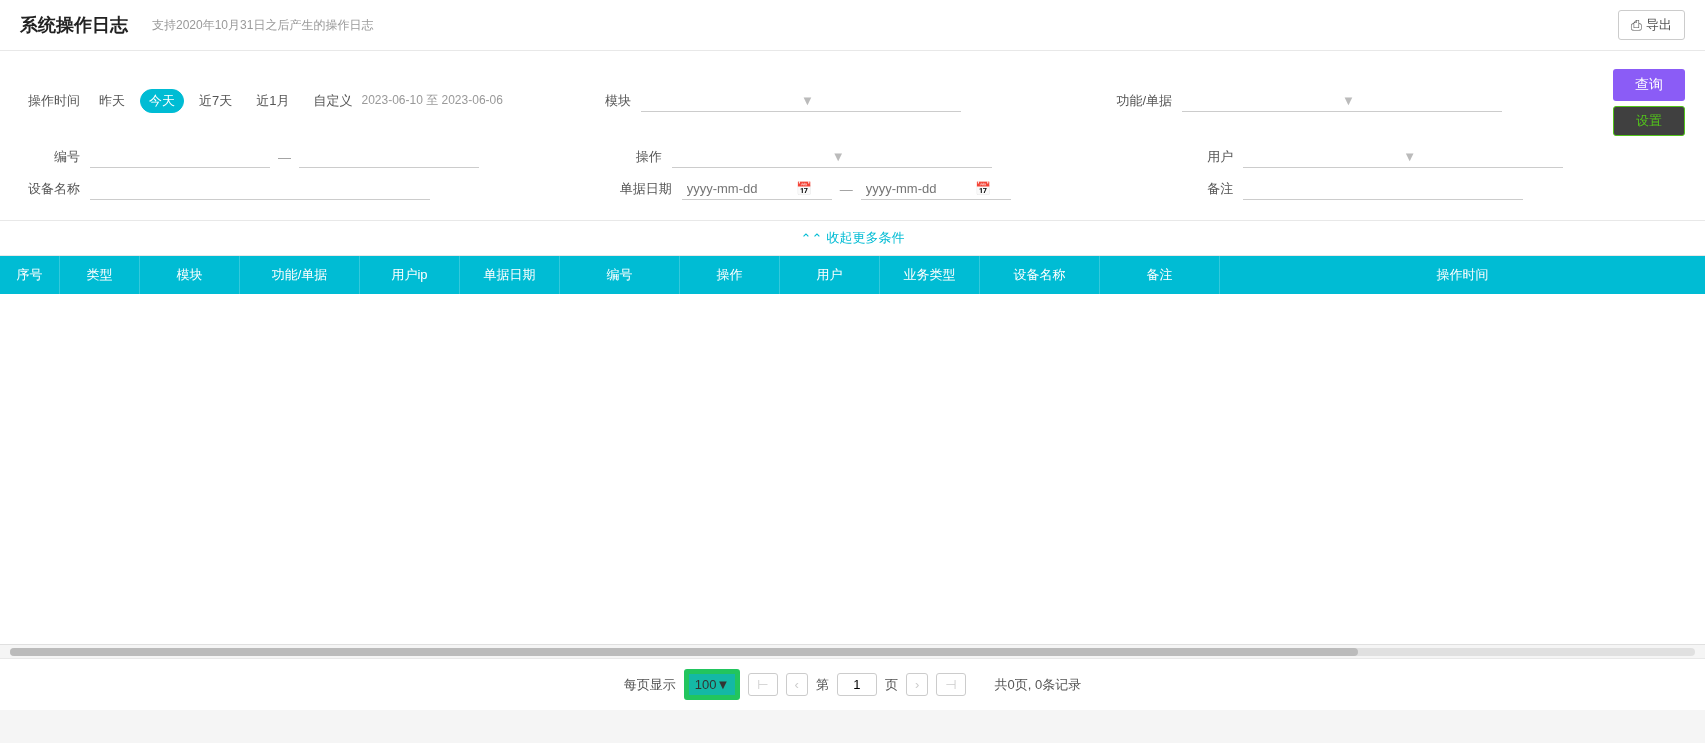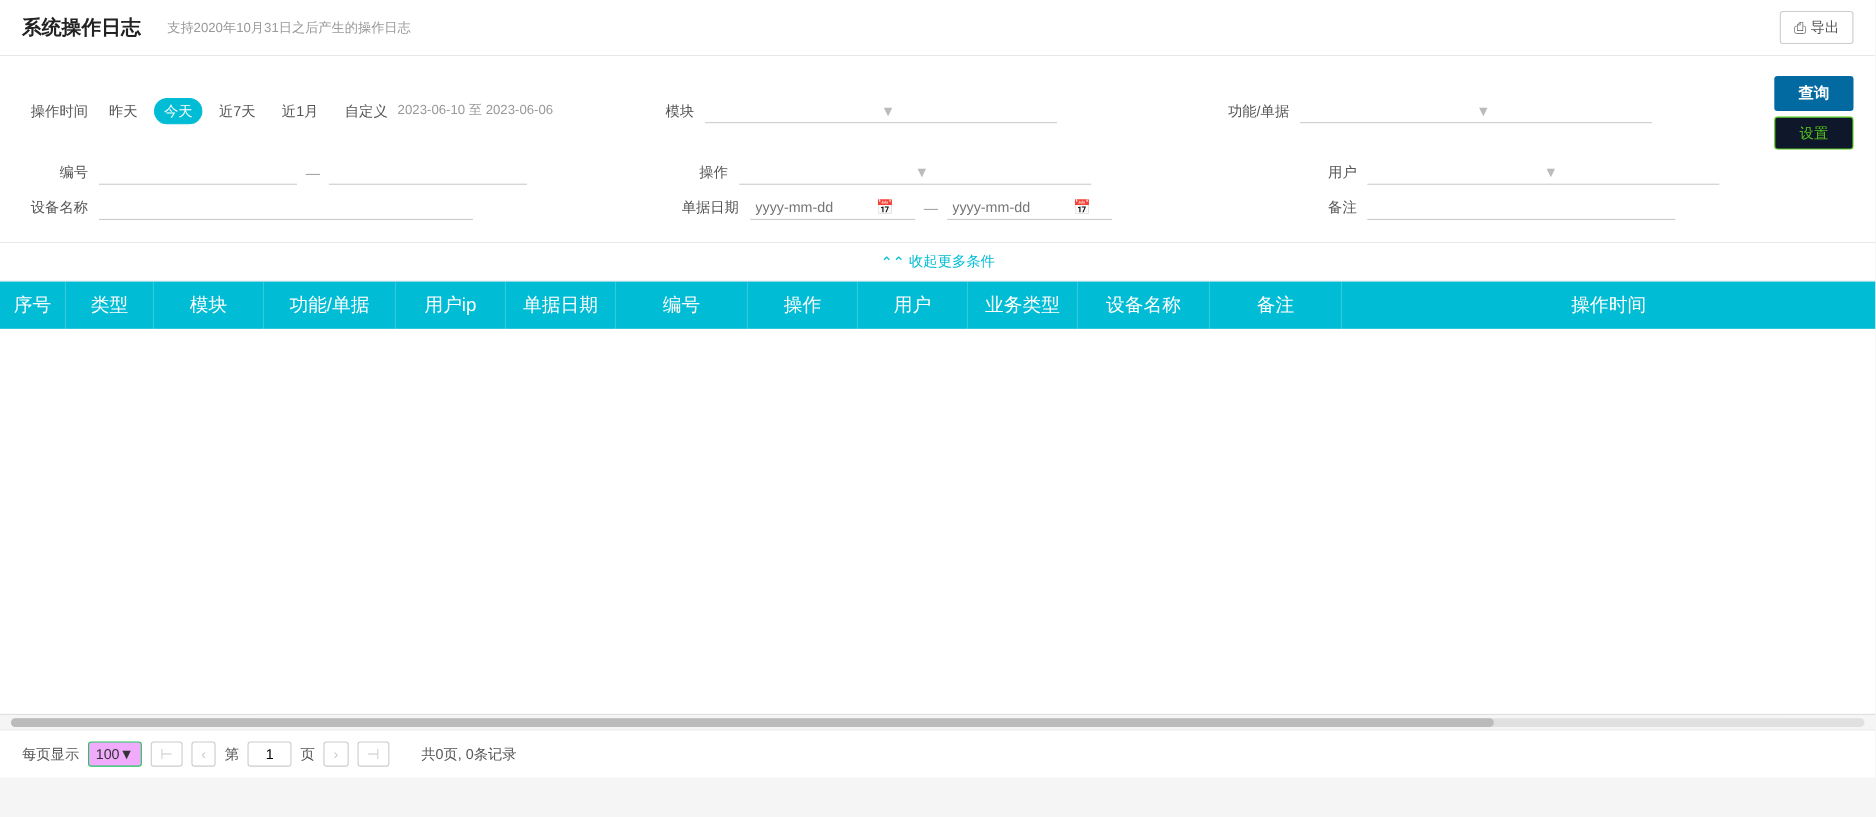--- a/index.html
+++ b/index.html
@@ -60,44 +60,44 @@
       padding: 3px 5px; width: 150px;
     }
     .date-input-wrap input {
       border: none; outline: none; font-size: 13px; color: #bbb;
       background: transparent; width: 110px;
     }
     .cal-icon { color: #00bcd4; font-size: 13px; cursor: pointer; }
 
     .action-btns { display: flex; flex-direction: column; gap: 5px; }
     .query-btn {
-      background: #0369a1; color: #fff; border: none; padding: 7px 22px;
-      border-radius: 3px; cursor: pointer; font-size: 14px; font-weight: bold;
+      background: #8b5cf6; color: #fff; border: none; padding: 7px 22px;
+      border-radius: 3px; cursor: pointer; font-size: 14px; font-weight: normal;
       white-space: nowrap;
       text-align: center;
     }
     .settings-btn {
-      background: #0f172a; color: #52c41a; border: 1px solid #52c41a;
+      background: #404040; color: #52c41a; border: 1px solid #52c41a;
       padding: 5px 22px; border-radius: 3px; cursor: pointer; font-size: 13px;
       text-align: center; white-space: nowrap;
     }
 
     .collapse-bar {
       display: flex; align-items: center; justify-content: center;
       padding: 8px 0; background: #fff; border-bottom: 1px solid #e8e8e8;
       cursor: pointer; color: #00bcd4; font-size: 13px; gap: 4px;
     }
 
     .table-header {
       display: grid;
       grid-template-columns: 60px 80px 100px 120px 100px 100px 120px 100px 100px 100px 120px 120px 1fr;
       background: #00bcd4; color: #fff;
     }
     .th {
-      padding: 10px 8px; text-align: center; font-size: 17px;
+      padding: 10px 8px; text-align: center; font-size: 13px;
       font-weight: normal; border-right: 1px solid rgba(255,255,255,0.2);
     }
     .th:last-child { border-right: none; }
 
     .table-body { background: #fff; min-height: 350px; }
     .empty-row { height: 350px; }
 
     .scrollbar-area {
       background: #f5f5f5; border-top: 1px solid #e0e0e0;
       height: 14px; display: flex; align-items: center; padding: 0 0;
@@ -106,29 +106,29 @@
     .scrollbar-track {
       width: 100%; height: 8px; background: #e0e0e0; border-radius: 4px;
       margin: 0 10px; position: relative;
     }
     .scrollbar-thumb {
       position: absolute; left: 0; top: 0; height: 8px;
       width: 80%; background: #bbb; border-radius: 4px;
     }
 
     .pagination-bar {
-      display: flex; align-items: center; justify-content: flex-start;
+      display: flex; align-items: center; justify-content: center;
       padding: 10px 20px; background: #fff; border-top: 1px solid #e8e8e8;
       gap: 8px; font-size: 13px;
     }
     .page-size-label { color: #555; }
     .page-size-select {
-      border: 1px solid #22c55e; border-radius: 3px; padding: 3px 6px;
+      border: 5px solid #22c55e; border-radius: 3px; padding: 3px 6px;
       font-size: 13px; display: flex; align-items: center; gap: 0;
-      cursor: pointer; background: #f0abfc;
+      cursor: pointer; background: #14b8a6;
     }
     .page-nav-btn {
       border: 1px solid #ccc; background: #fff; padding: 3px 8px;
       border-radius: 3px; cursor: pointer; font-size: 13px; color: #555;
     }
     .page-nav-btn:disabled, .page-nav-btn.disabled { color: #ccc; cursor: default; }
     .page-text { color: #555; }
     .page-input {
       border: 1px solid #ccc; border-radius: 3px; padding: 3px 6px;
       width: 40px; text-align: center; font-size: 13px;

